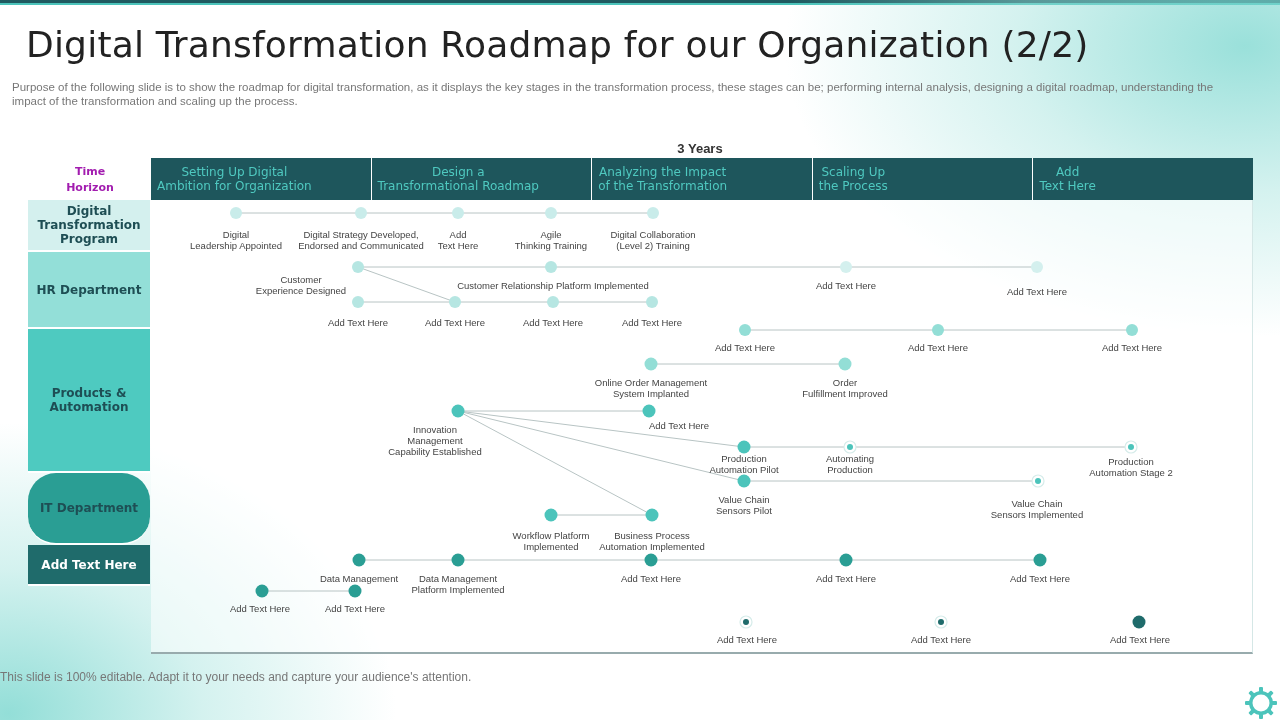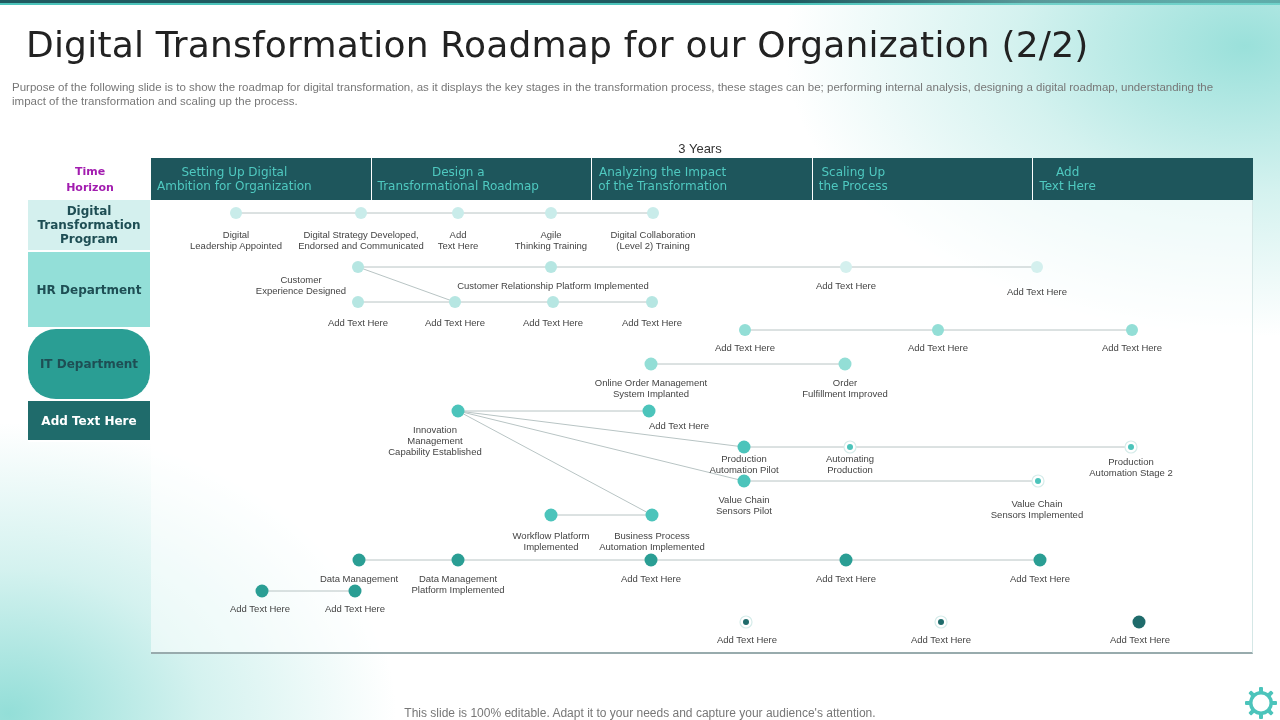--- a/index.html
+++ b/index.html
@@ -5,33 +5,33 @@
   * { box-sizing: border-box; margin: 0; padding: 0; }
   html, body { width: 1280px; height: 720px; overflow: hidden; background: #ffffff; }
   body { position: relative; font-family: "Liberation Sans", "DejaVu Sans", sans-serif; color: #333; }
   .top-bar { position: absolute; left: 0; top: 0; width: 1280px; height: 5px; background: #1f5a60; border-bottom: 2px solid #4cc4bb; }
   .bg-glow-tr { position: absolute; right: -120px; top: -80px; width: 620px; height: 420px;
     background: radial-gradient(ellipse at 75% 30%, rgba(120,214,206,0.75) 0%, rgba(160,226,220,0.45) 35%, rgba(255,255,255,0) 70%); }
   .bg-glow-bl { position: absolute; left: -160px; bottom: -120px; width: 560px; height: 420px;
     background: radial-gradient(ellipse at 30% 70%, rgba(120,214,206,0.8) 0%, rgba(160,226,220,0.45) 35%, rgba(255,255,255,0) 70%); }
   .title { position: absolute; left: 26px; top: 24px; font-size: 36px; font-weight: 400; color: #222; letter-spacing: 0.2px; font-family: "DejaVu Sans", sans-serif; }
   .subtitle { position: absolute; left: 12px; top: 80px; width: 1220px; font-size: 11.5px; line-height: 14px; color: #777; }
-  .years { position: absolute; left: 600px; top: 141px; width: 200px; text-align: center; font-size: 13px; font-weight: 400; color: #333; }
+  .years { position: absolute; left: 600px; top: 141px; width: 200px; text-align: center; font-size: 13px; font-weight: 700; color: #333; }
   .time-horizon { position: absolute; left: 30px; top: 164px; width: 120px; text-align: center; font-size: 11px; font-weight: 700; color: #a21caf; line-height: 16px; font-family: "DejaVu Sans", sans-serif; }
   .phase-header { position: absolute; left: 151px; top: 158px; width: 1102px; height: 42px; display: flex; background: #1e565c; }
   .phase { flex: 1; border-right: 1px solid #ffffff; display: flex; align-items: center; text-align: center;
     color: #4fc9c0; font-size: 12px; line-height: 14px; font-family: "DejaVu Sans", sans-serif; padding: 0 6px; }
   .phase:last-child { border-right: none; }
   .chart-box { position: absolute; left: 151px; top: 200px; width: 1102px; height: 454px; background: rgba(255,255,255,0.55);
     border-right: 1px solid #d5e7e6; border-bottom: 2px solid #98abad; }
   .row-labels { position: absolute; left: 28px; top: 200px; width: 122px; }
   .row-label { display: flex; align-items: center; justify-content: center; text-align: center; font-size: 12px; line-height: 14px;
     font-weight: 700; color: #1e4e54; border-bottom: 2px solid #ffffff; font-family: "DejaVu Sans", sans-serif; padding: 0 4px; }
   svg.roadmap { position: absolute; left: 0; top: 0; width: 1280px; height: 720px; pointer-events: none; }
-  .footer { position: absolute; left: 0; top: 706px; width: 1280px; text-align: center; font-size: 12px; color: #777; }
+  .footer { position: absolute; left: 0; top: 670px; width: 1280px; text-align: left; font-size: 12px; color: #777; }
   .gear { position: absolute; left: 1244px; top: 686px; width: 34px; height: 34px; }
 </style>
 </head>
 <body>
 
 <div class="top-bar"></div>
 <div class="bg-glow-tr"></div>
 <div class="bg-glow-bl"></div>
 
 <h1 class="title">Digital Transformation Roadmap for our Organization (2/2)</h1>
@@ -68,20 +68,24 @@
 <div class="chart-box"></div>
 
 <div class="row-labels">
   <div class="row-label" style="height: 52px; background: rgb(212, 240, 238); color: rgb(30, 78, 84);">
       <span style="white-space:pre-line">Digital
 Transformation
 Program</span>
     </div>
   <div class="row-label" style="height: 77px; background: rgb(147, 223, 216); color: rgb(30, 78, 84);">
       <span style="white-space:pre-line">HR Department</span>
+    </div>
+  <div class="row-label" style="height: 144px; background: rgb(78, 202, 192); color: rgb(30, 78, 84);">
+      <span style="white-space:pre-line">Products &amp;
+Automation</span>
     </div>
   <div class="row-label" style="height: 72px; background: rgb(42, 158, 148); color: rgb(30, 78, 84); border-radius: 28px;">
       <span style="white-space:pre-line">IT Department</span>
     </div>
   <div class="row-label" style="height: 41px; background: rgb(31, 107, 107); color: rgb(255, 255, 255);">
       <span style="white-space:pre-line">Add Text Here</span>
     </div>
 </div>
 
 <svg class="roadmap" xmlns="http://www.w3.org/2000/svg" viewBox="0 0 1280 720">

